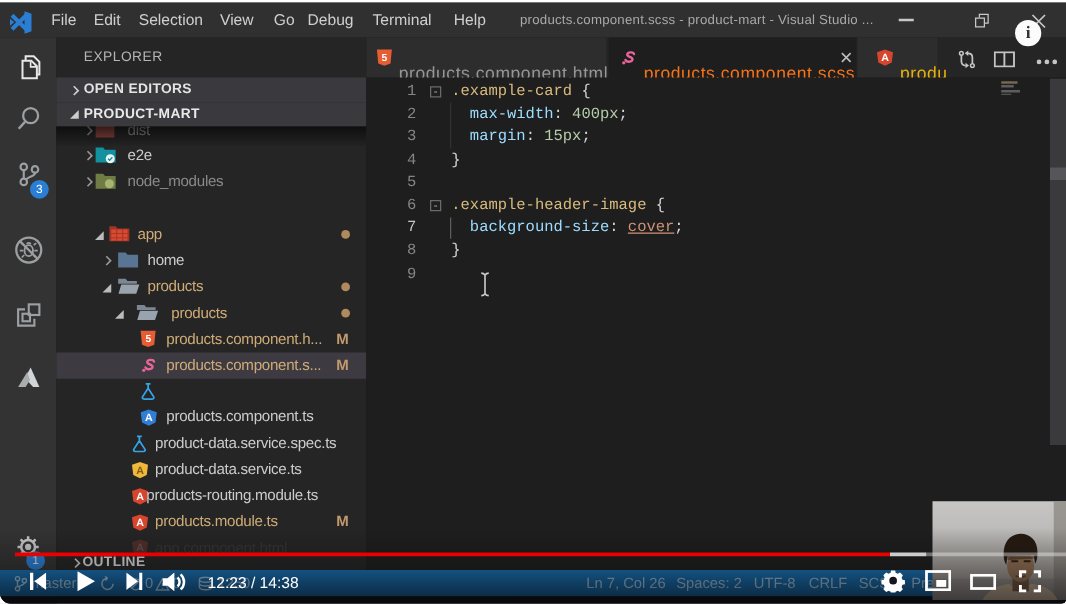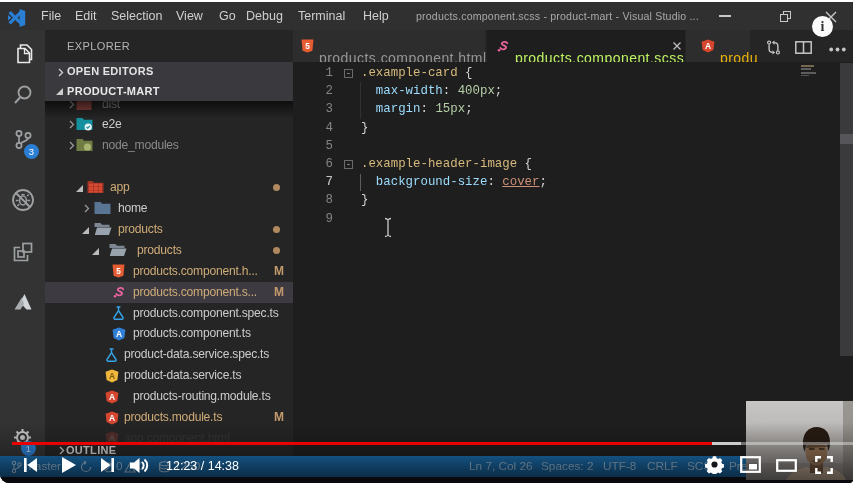--- a/index.html
+++ b/index.html
@@ -11,21 +11,21 @@
   #titlebar { position:absolute; left:0; top:0; width:853px; height:28px; background:#303031; }
   .menu { position:absolute; top:0; height:28px; line-height:28px; color:#cfcfcf; font-size:12.5px; }
   #wtitle { position:absolute; left:416px; top:0; height:28px; line-height:28px; color:#a9a9a9; font-size:10.6px; letter-spacing:0.18px; }
   
   #tabbar { position:absolute; left:293px; top:28px; width:560px; height:32px; background:#252526; }
   .tab { position:absolute; top:0; height:32px; }
   .tabtxt { position:absolute; top:12px; height:32px; line-height:32px; font-size:14px; letter-spacing:0.45px;text-align:center; }
   
   #actbar { position:absolute; left:0; top:28px; width:45px; height:453px; background:#333333; }
   
-  #sidebar { position:absolute; left:45px; top:28px; width:248px; height:426px; background:#252526;text-align:center; }
+  #sidebar { position:absolute; left:45px; top:28px; width:248px; height:426px; background:#252526; }
   .row { position:absolute; left:0; width:248px; height:21px; line-height:21px; font-size:12.1px; letter-spacing:-0.22px; color:#cccccc; }
   .gold { color:#cfac77; }
   .dim  { color:#8a8a8a; }
   .mbadge { position:absolute; left:224px; top:0; width:20px; font-size:12px; color:#c29a6c; font-weight:bold; }
   .dot { position:absolute; left:228px; top:7px; width:7px; height:7px; border-radius:50%; background:#b08a5e; }
   .chev { position:absolute; top:5px; width:11px; height:11px; fill:#cccccc; }
   
   #editor { position:absolute; left:293px; top:60px; width:560px; height:394px; background:#1e1e1e;
             font-family:"Liberation Mono", monospace; font-size:12.4px; }
   .cl { position:absolute; left:0; width:560px; height:18.2px; line-height:18.2px; white-space:pre; }
@@ -75,21 +75,21 @@
     <svg class="abs" style="left:8px;top:9px" width="13" height="14" viewBox="0 0 13 14">
       <path d="M0.5 0.5 H12.5 L11.4 11.8 L6.5 13.5 L1.6 11.8 Z" fill="#e65c33"></path>
       <text x="6.5" y="9.6" font-size="8.2" font-weight="bold" fill="#fff" text-anchor="middle" font-family="Liberation Sans, sans-serif">5</text>
     </svg>
     <span class="tabtxt" style="left:26px;color:#969696">products.component.html</span>
 
     <svg class="abs" style="left:203px;top:10px" width="14" height="13" viewBox="0 0 14 13">
       <path d="M11.2 3.2 C10.6 1.3 6.2 1.5 5.8 3.5 C5.4 5.7 10.4 5.3 10 7.7 C9.6 9.9 5 9.9 4.4 7.9" stroke="#e8649b" stroke-width="1.9" fill="none" stroke-linecap="round"></path>
       <circle cx="3" cy="10.2" r="1.3" fill="#e8649b"></circle>
     </svg>
-    <span class="tabtxt" style="left:222px;color:#bef264">products.component.scss</span>
+    <span class="tabtxt" style="left:222px;color:#f97316">products.component.scss</span>
     <svg class="abs" style="left:379px;top:11px" width="10" height="10" viewBox="0 0 10 10">
       <path d="M1.5 1.5 L8.5 8.5 M8.5 1.5 L1.5 8.5" stroke="#bdbdbd" stroke-width="1.3"></path>
     </svg>
 
     <svg class="abs" style="left:408px;top:9px" width="14" height="14" viewBox="0 0 14 14">
       <path d="M7 0.5 L13.4 2.7 L12.4 11 L7 13.6 L1.6 11 L0.6 2.7 Z" fill="#d6462f"></path>
       <text x="7" y="10" font-size="8.5" font-weight="bold" fill="#fff" text-anchor="middle" font-family="Liberation Sans, sans-serif">A</text>
     </svg>
     <span class="tabtxt" style="left:427px;color:#eab308">produ</span>
 
@@ -283,21 +283,20 @@
         <circle cx="3" cy="10.2" r="1.3" fill="#e8649b"></circle>
       </svg>
       <span class="abs gold" style="left:88px">products.component.s...</span>
       <span class="mbadge">M</span>
     </div>
 
     <div class="row" style="top:272.5px">
       <svg class="abs" style="left:67px;top:3.5px" width="13" height="14" viewBox="0 0 13 14">
           <path d="M4.6 1 H8.4 M6.5 1 V4.6 L11 11.5 A1.2 1.2 0 0 1 10 13.2 H3 A1.2 1.2 0 0 1 2 11.5 L6.5 4.6" stroke="#35a4e8" stroke-width="1.4" fill="none" stroke-linejoin="round"></path>
         </svg>
-      <span class="abs" style="left:88px">products.component.spec.ts</span>
     </div>
 
     <div class="row" style="top:293.4px">
       <svg class="abs" style="left:67px;top:3.5px" width="14" height="14" viewBox="0 0 14 14">
           <path d="M7 0.5 L13.4 2.7 L12.4 11 L7 13.6 L1.6 11 L0.6 2.7 Z" fill="#2f7fd6"></path>
           <text x="7" y="10" font-size="8.5" font-weight="bold" fill="#fff" text-anchor="middle" font-family="Liberation Sans, sans-serif">A</text>
         </svg>
       <span class="abs" style="left:88px">products.component.ts</span>
     </div>
 
@@ -314,21 +313,21 @@
           <text x="7" y="10" font-size="8.5" font-weight="bold" fill="#7a5b10" text-anchor="middle" font-family="Liberation Sans, sans-serif">A</text>
         </svg>
       <span class="abs" style="left:79px">product-data.service.ts</span>
     </div>
 
     <div class="row" style="top:356.1px">
       <svg class="abs" style="left:60px;top:3.5px" width="14" height="14" viewBox="0 0 14 14">
           <path d="M7 0.5 L13.4 2.7 L12.4 11 L7 13.6 L1.6 11 L0.6 2.7 Z" fill="#d6462f"></path>
           <text x="7" y="10" font-size="8.5" font-weight="bold" fill="#fff" text-anchor="middle" font-family="Liberation Sans, sans-serif">A</text>
         </svg>
-      <span class="abs" style="left:88px">products-routing.module.ts</span>
+      <span class="abs" style="left:72px">products-routing.module.ts</span>
     </div>
 
     <div class="row" style="top:377px">
       <svg class="abs" style="left:60px;top:3.5px" width="14" height="14" viewBox="0 0 14 14">
           <path d="M7 0.5 L13.4 2.7 L12.4 11 L7 13.6 L1.6 11 L0.6 2.7 Z" fill="#d6462f"></path>
           <text x="7" y="10" font-size="8.5" font-weight="bold" fill="#fff" text-anchor="middle" font-family="Liberation Sans, sans-serif">A</text>
         </svg>
       <span class="abs gold" style="left:79px">products.module.ts</span>
       <span class="mbadge">M</span>
     </div>

